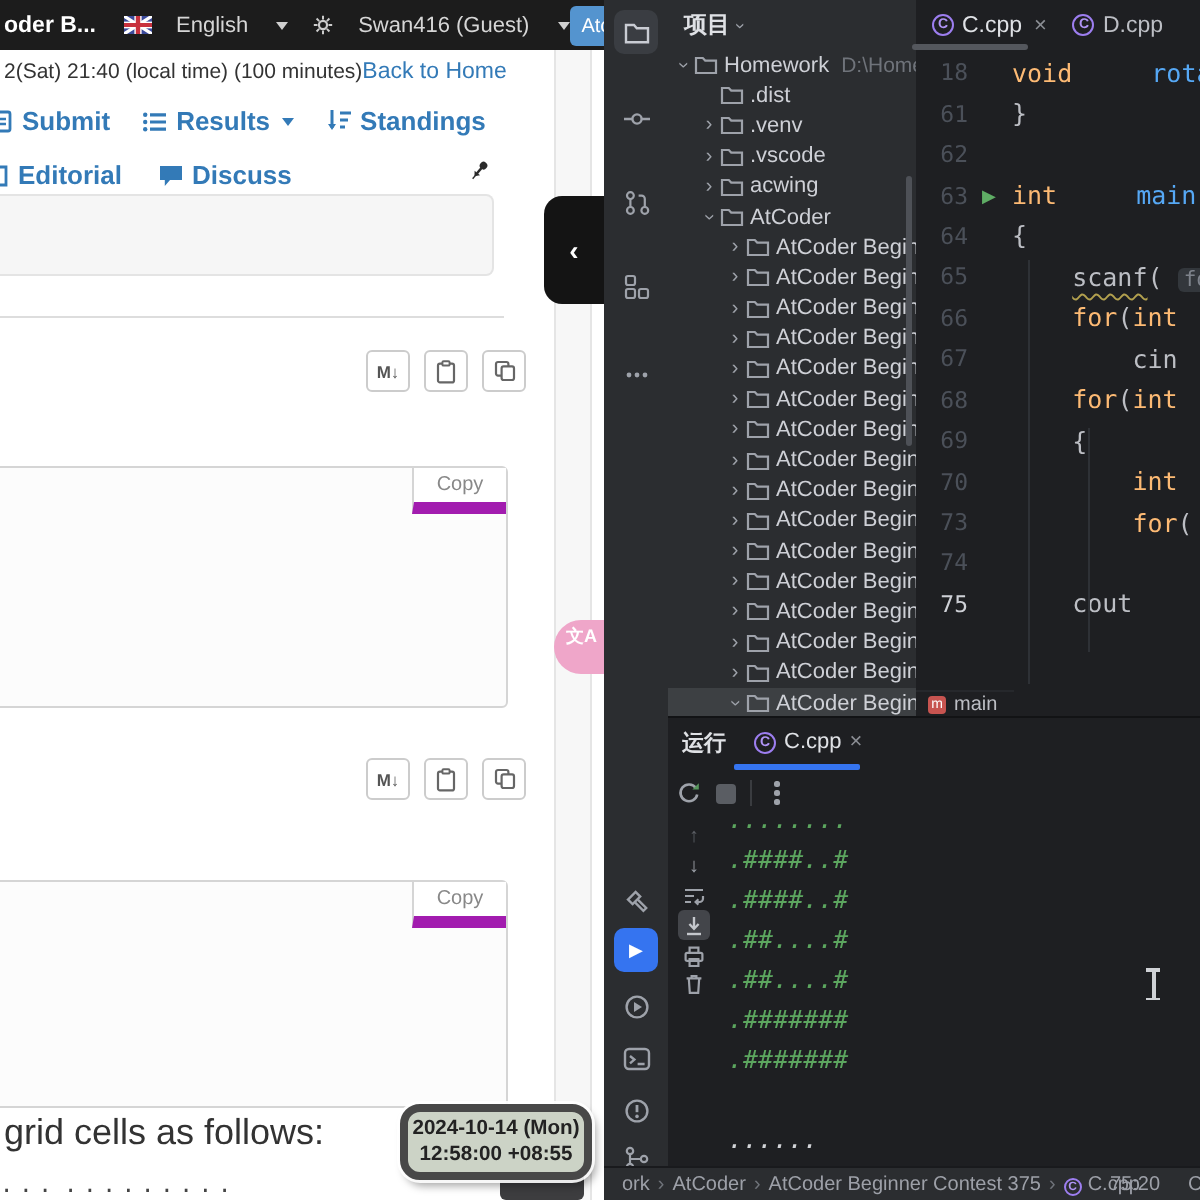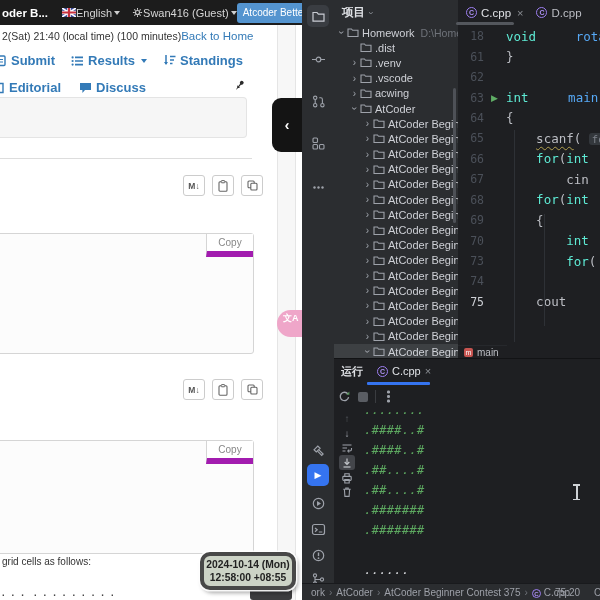--- a/index.html
+++ b/index.html
@@ -2,37 +2,37 @@
 <html><head>
 <meta charset="utf-8">
 <style>
   html,body{margin:0;padding:0;background:#111;}
   .screen{position:relative;width:600px;height:600px;overflow:hidden;background:#1e1f22;
           font-family:"Liberation Sans",sans-serif;-webkit-font-smoothing:antialiased;}
   
   .browser{position:absolute;left:0;top:0;width:302px;height:600px;background:#fff;overflow:hidden;}
   .bnavbar{position:absolute;left:0;top:0;width:302px;height:25px;background:#1c1c1c;display:flex;align-items:center;}
   .bnav-title{color:#fff;font-size:11.5px;font-weight:bold;margin-left:2px;white-space:nowrap;}
-  .bnav-grp{display:flex;align-items:center;gap:0;color:#d6d6d6;font-size:11px;white-space:nowrap;}
+  .bnav-grp{display:flex;align-items:center;gap:12px;color:#d6d6d6;font-size:11px;white-space:nowrap;}
   .caret{width:0;height:0;border-left:3.5px solid transparent;border-right:3.5px solid transparent;border-top:4px solid #cfcfcf;margin-left:2px;}
   .better-btn{margin-left:auto;margin-right:7px;background:#5494cf;color:#fff;font-size:10px;
               padding:3px 6px;border-radius:3px;white-space:nowrap;}
   .bmeta{position:absolute;left:2px;top:30px;width:250px;display:flex;justify-content:space-between;align-items:flex-start;}
   .bmeta-time{font-size:10.5px;color:#333;white-space:nowrap;}
   .blink{color:#337ab7;font-size:11.5px;white-space:nowrap;cursor:pointer;}
   .brow{position:absolute;left:0;display:flex;align-items:center;gap:16px;padding-left:2px;}
   .brow-item{display:flex;align-items:center;gap:4px;color:#337ab7;font-size:13px;font-weight:600;white-space:nowrap;cursor:pointer;}
   .gbox{position:absolute;left:0;top:97px;width:246px;height:39px;background:#f6f6f6;border:1px solid #e4e4e4;border-left:none;border-radius:0 4px 4px 0;}
   .hr2{position:absolute;left:0;top:158px;width:252px;border-top:1px solid #ddd;}
   .btnrow{position:absolute;display:flex;gap:7px;}
   .minibtn{width:20px;height:19px;background:#fff;border:1px solid #ccc;border-radius:3px;display:flex;align-items:center;justify-content:center;color:#555;font-size:8.5px;font-weight:bold;cursor:pointer;}
   .samplebox{position:absolute;left:-20px;width:272px;background:#fcfcfc;border:1px solid #d5d5d5;border-radius:3px;}
   .copybtn{position:absolute;top:0;right:0;width:46px;height:17px;background:#fff;border-left:1px solid #d5d5d5;border-bottom:6px solid #a21caf;
            color:#888;font-size:10px;display:flex;align-items:center;justify-content:center;cursor:pointer;}
-  .gridtext{position:absolute;left:2px;top:556px;font-size:10px;color:#333;}
+  .gridtext{position:absolute;left:2px;top:556px;font-size:18px;color:#333;}
   .dots{position:absolute;font-family:"DejaVu Sans Mono",monospace;font-size:11px;color:#444;letter-spacing:3px;}
   .clock-stand{position:absolute;left:250px;top:586px;width:42px;height:14px;background:#3d3d3f;border-radius:3px;}
   .clock{position:absolute;left:200px;top:552px;width:88px;height:30px;border:4px solid #484848;border-radius:10px;
          background:#ccd3c6;box-shadow:0 0 0 1.5px rgba(255,255,255,.9),2px 3px 4px rgba(0,0,0,.35);
          display:flex;flex-direction:column;align-items:center;justify-content:center;}
   .clock div{font-size:10.3px;font-weight:bold;color:#222;line-height:13px;white-space:nowrap;}
   .scrollstrip{position:absolute;left:277px;top:25px;width:17px;height:575px;background:#f7f7f7;border-left:1px solid #e5e5e5;border-right:1px solid #e5e5e5;}
   .panel-toggle{position:absolute;left:272px;top:98px;width:30px;height:54px;background:#141414;border-radius:9px 0 0 9px;
                 display:flex;align-items:center;justify-content:center;color:#fff;font-size:14px;font-weight:bold;cursor:pointer;}
   .translate-btn{position:absolute;left:277px;top:310px;width:25px;height:27px;background:#efa6c9;border-radius:14px 0 0 14px;
@@ -60,21 +60,21 @@
   .cicon{width:11px;height:11px;border:1.4px solid #9d7ef0;border-radius:50%;color:#b094f5;font-size:7px;font-weight:bold;
          display:inline-flex;align-items:center;justify-content:center;flex:none;box-sizing:border-box;}
   .tab-sb{position:absolute;left:456px;top:22px;width:58px;height:3px;background:#54575d;border-radius:2px;}
   .code{position:absolute;left:458px;top:26px;width:142px;height:330px;overflow:hidden;}
   .cline{display:flex;height:20.45px;align-items:center;}
   .ln{width:26px;text-align:right;color:#4b5059;font-family:"DejaVu Sans Mono",monospace;font-size:11.5px;flex:none;}
   .cur .ln{color:#ced0d6;}
   .gut{width:22px;flex:none;display:flex;align-items:center;}
   .runarrow{color:#5fad65;font-size:9px;margin-left:7px;}
   .ctext{font-family:"DejaVu Sans Mono",monospace;font-size:12.5px;color:#bcbec4;white-space:pre;}
-  .kw{color:#5eead4;} .fn{color:#56a8f5;margin-left:32px;}
+  .kw{color:#fdba74;} .fn{color:#56a8f5;margin-left:32px;}
   .err{text-decoration:underline wavy #b3a14e 1px;text-underline-offset:3px;}
   .inlay{background:#33373c;color:#7e838c;border-radius:3px;padding:0 3px;font-size:10.5px;}
   .iguide{position:absolute;width:1px;background:#2e3136;}
   .sticky{position:absolute;left:458px;top:346px;height:13px;display:flex;align-items:center;gap:4px;padding:0 8px 0 6px;background:#1e1f22;box-shadow:0 -1px 0 #26282c;}
   .fnicon{width:9px;height:9px;background:#c75450;border-radius:2px;color:#fff;font-size:7px;display:flex;align-items:center;justify-content:center;flex:none;}
   .sticky span.lbl{color:#bcbec4;font-size:10px;}
   
   .runpanel{position:absolute;left:334px;top:358px;width:266px;height:225px;background:#1e1f22;border-top:1px solid #121315;}
   .runhead{position:absolute;left:334px;top:360px;display:flex;align-items:center;gap:14px;padding-left:7px;height:22px;}
   .runtitle{color:#dfe1e5;font-size:11px;font-weight:bold;white-space:nowrap;}

